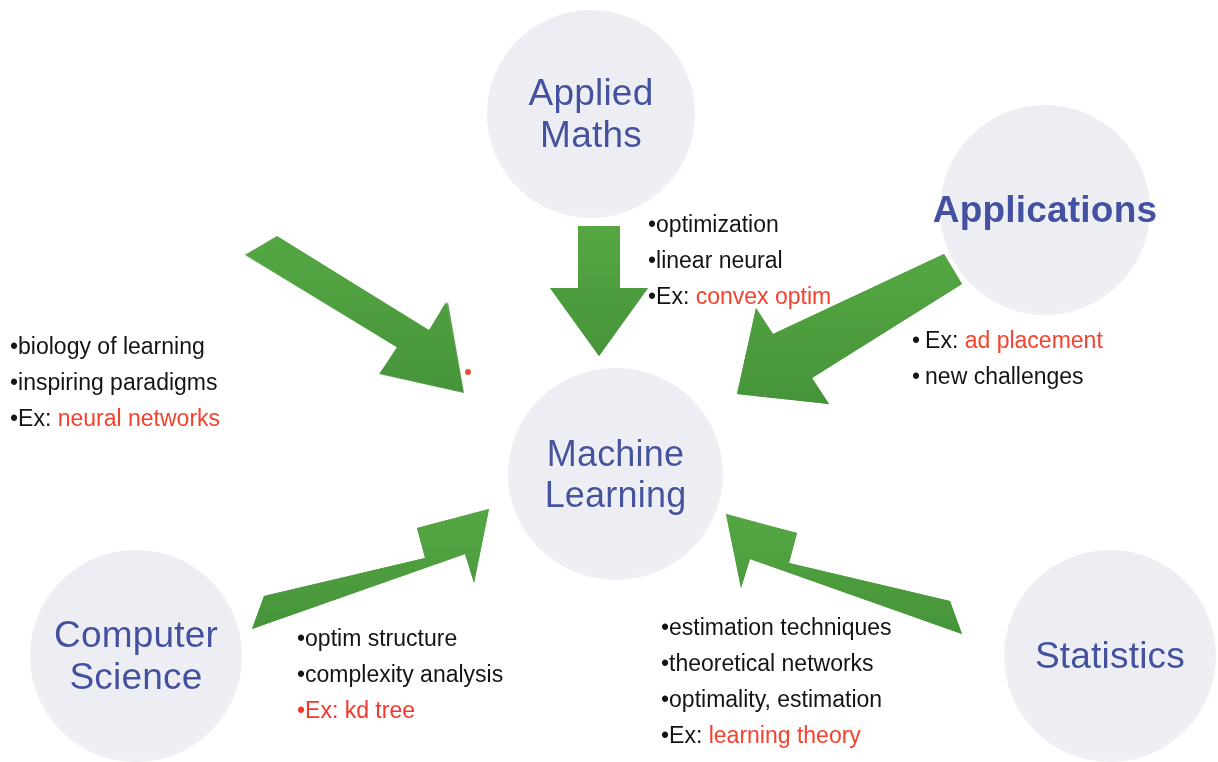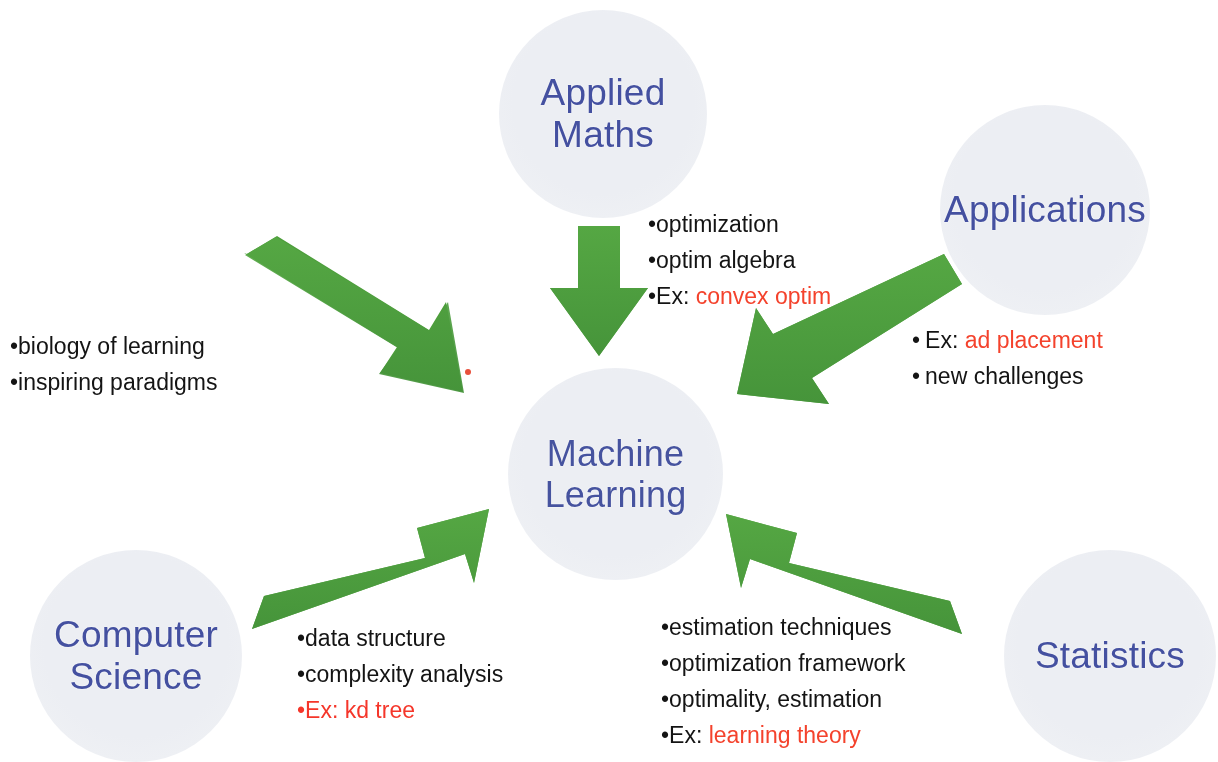--- a/index.html
+++ b/index.html
@@ -47,22 +47,22 @@
     letter-spacing: 0.2px;
     text-shadow: 0 0 2px rgba(255,255,255,0.85);
     white-space: pre-line;
   }
   .node-label.center-label {
     color: #46539f;
     font-size: 36px;
   }
 
   #node-psychology   { left: 30px;  top: 103px; width: 205px; height: 205px; }
-  #node-applied-maths{ left: 499px; top: 10px;  width: 208px; height: 208px; }
-  #node-applications { left: 940px; top: 105px; width: 210px; height: 210px; }
+  #node-applied-maths{ left: 487px; top: 10px;  width: 208px; height: 208px; }
+  #node-applications { left: 940px; top: 105px; width: 210px; height: 210px; font-weight: bold; }
   #node-machine-learning { left: 508px; top: 368px; width: 215px; height: 212px; }
   #node-computer-science { left: 30px;  top: 550px; width: 212px; height: 212px; }
   #node-statistics   { left: 1004px; top: 550px; width: 212px; height: 212px; }
 
   
   .bullets {
     position: absolute;
     color: #141414;
     font-size: 23px;
     line-height: 1.57;
@@ -161,61 +161,64 @@
     <span class="node-label">Statistics</span>
   </div>
 
   <div class="bullets" id="bullets-psychology">
     <span class="row">
       <span class="bullet">•</span><span>biology of learning</span>
     </span>
     <span class="row">
       <span class="bullet">•</span><span>inspiring paradigms</span>
     </span>
+    <span class="row">
+      <span class="bullet">•</span><span>Ex: </span><span class="ex-red">neural networks</span>
+    </span>
   </div>
 
   <div class="bullets" id="bullets-applied-maths">
     <span class="row">
       <span class="bullet">•</span><span>optimization</span>
     </span>
     <span class="row">
-      <span class="bullet">•</span><span>optim algebra</span>
+      <span class="bullet">•</span><span>linear neural</span>
     </span>
     <span class="row">
       <span class="bullet">•</span><span>Ex: </span><span class="ex-red">convex optim</span>
     </span>
   </div>
 
   <div class="bullets" id="bullets-applications">
     <span class="row">
       <span class="bullet spaced">•</span><span>Ex: </span><span class="ex-red">ad placement</span>
     </span>
     <span class="row">
       <span class="bullet spaced">•</span><span>new challenges</span>
     </span>
   </div>
 
   <div class="bullets" id="bullets-computer-science">
     <span class="row">
-      <span class="bullet">•</span><span>data structure</span>
+      <span class="bullet">•</span><span>optim structure</span>
     </span>
     <span class="row">
       <span class="bullet">•</span><span>complexity analysis</span>
     </span>
     <span class="row all-red">
       <span class="bullet">•</span><span>Ex: </span><span>kd tree</span>
     </span>
   </div>
 
   <div class="bullets" id="bullets-statistics">
     <span class="row">
       <span class="bullet">•</span><span>estimation techniques</span>
     </span>
     <span class="row">
-      <span class="bullet">•</span><span>optimization framework</span>
+      <span class="bullet">•</span><span>theoretical networks</span>
     </span>
     <span class="row">
       <span class="bullet">•</span><span>optimality, estimation</span>
     </span>
     <span class="row">
       <span class="bullet">•</span><span>Ex: </span><span class="ex-red">learning theory</span>
     </span>
   </div>
 
   <div id="red-dot"></div>

